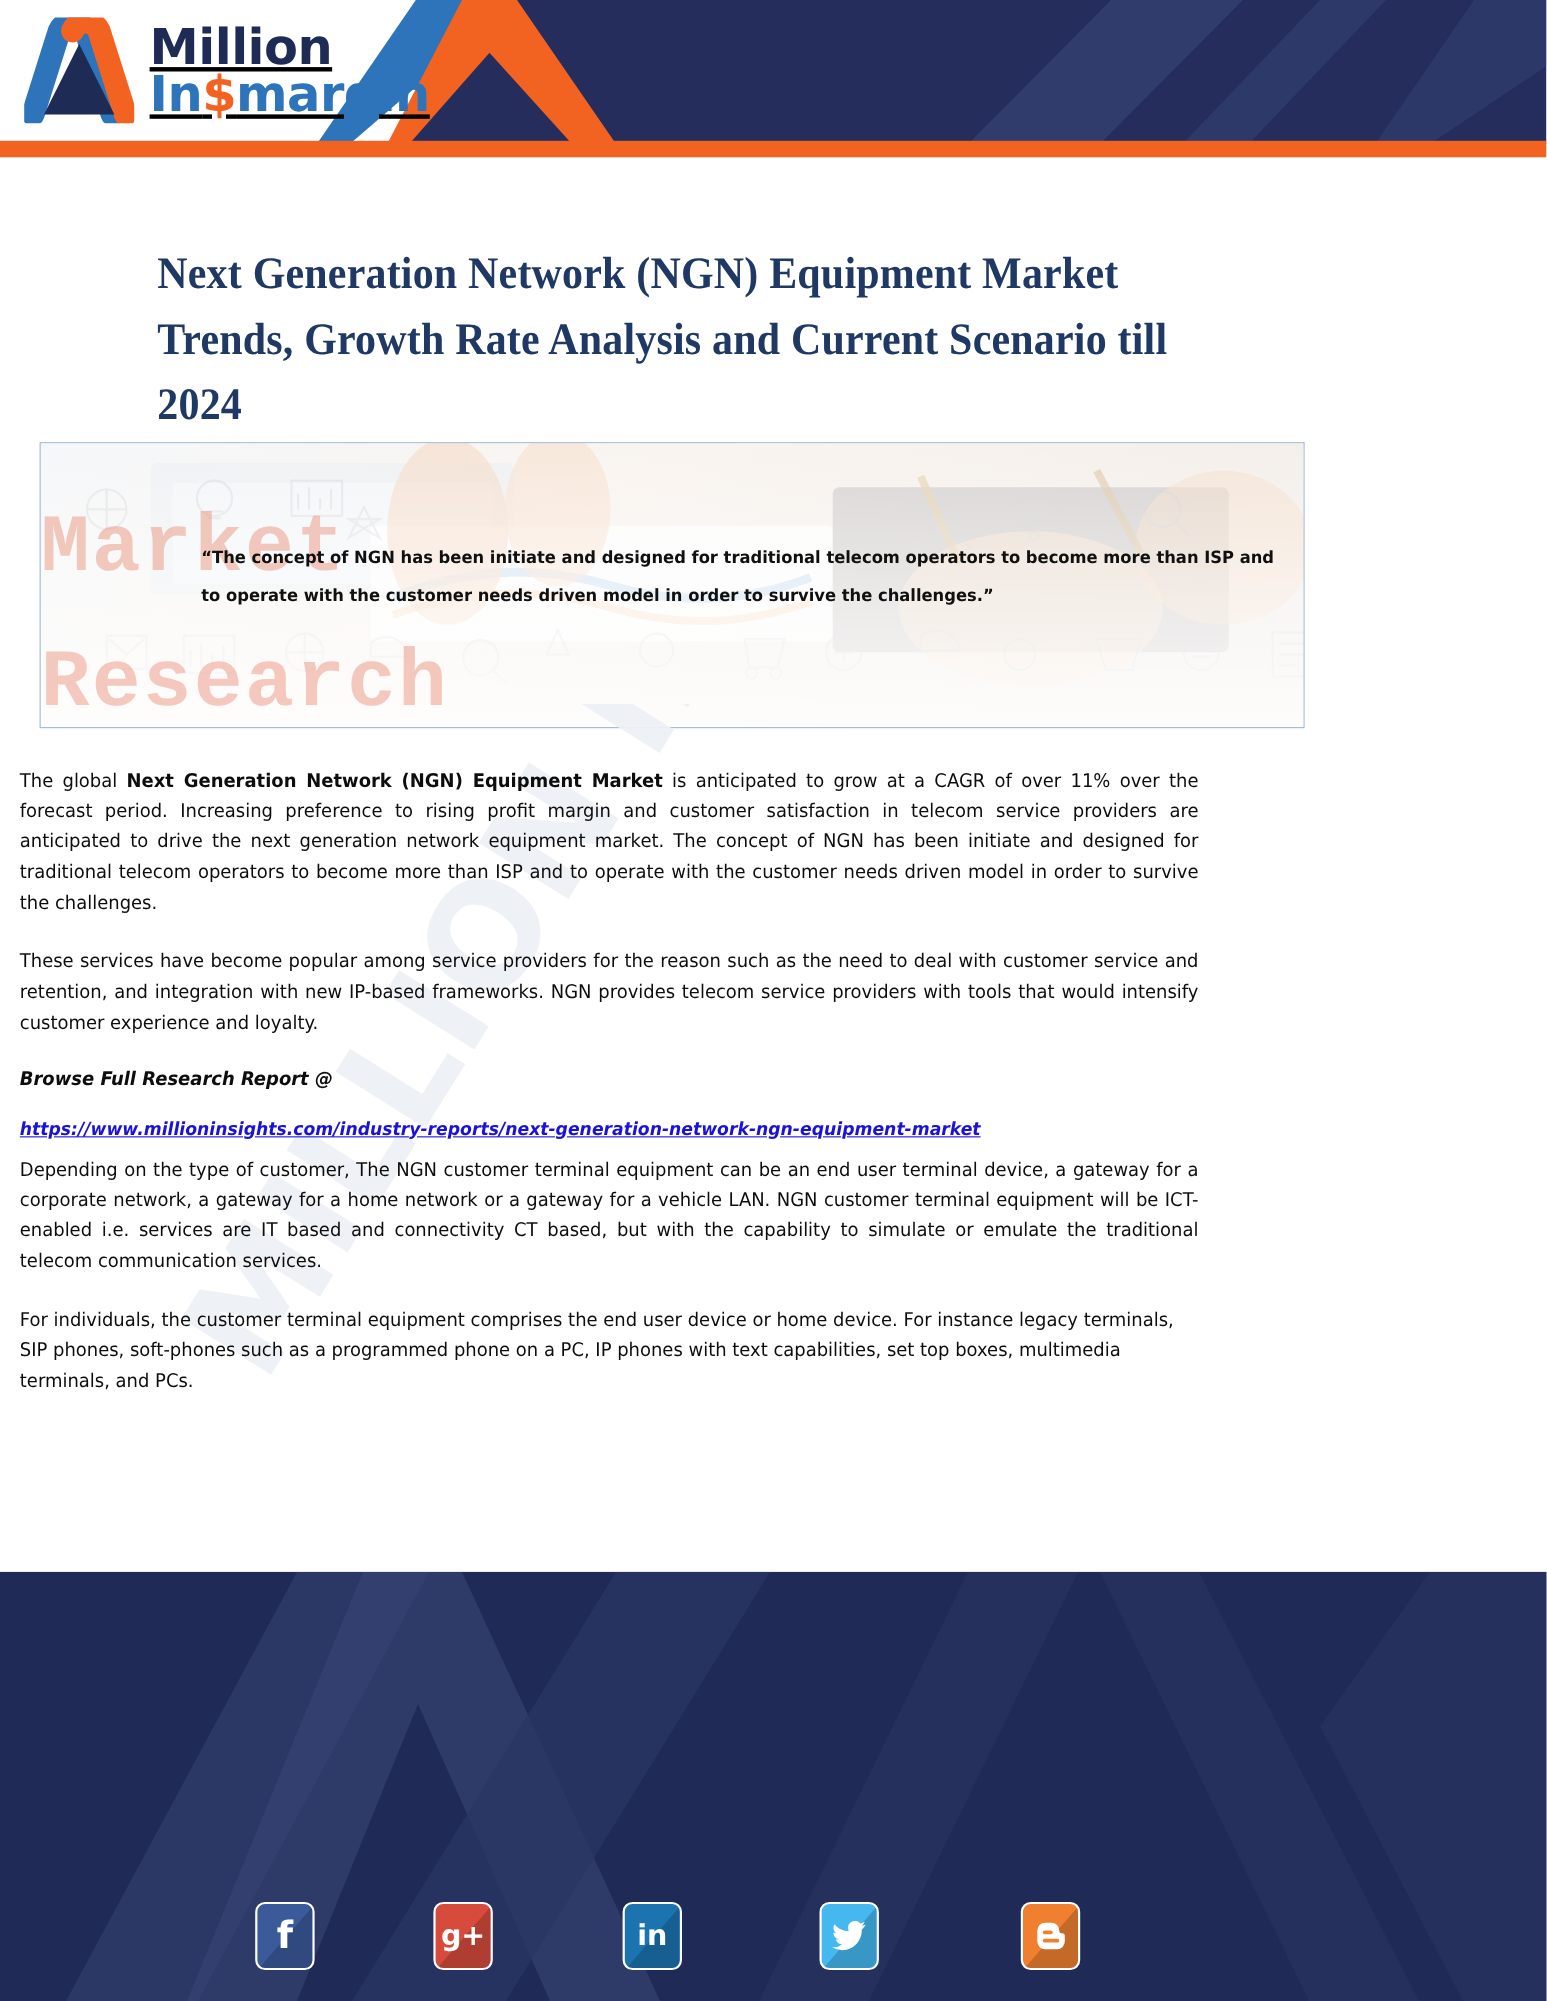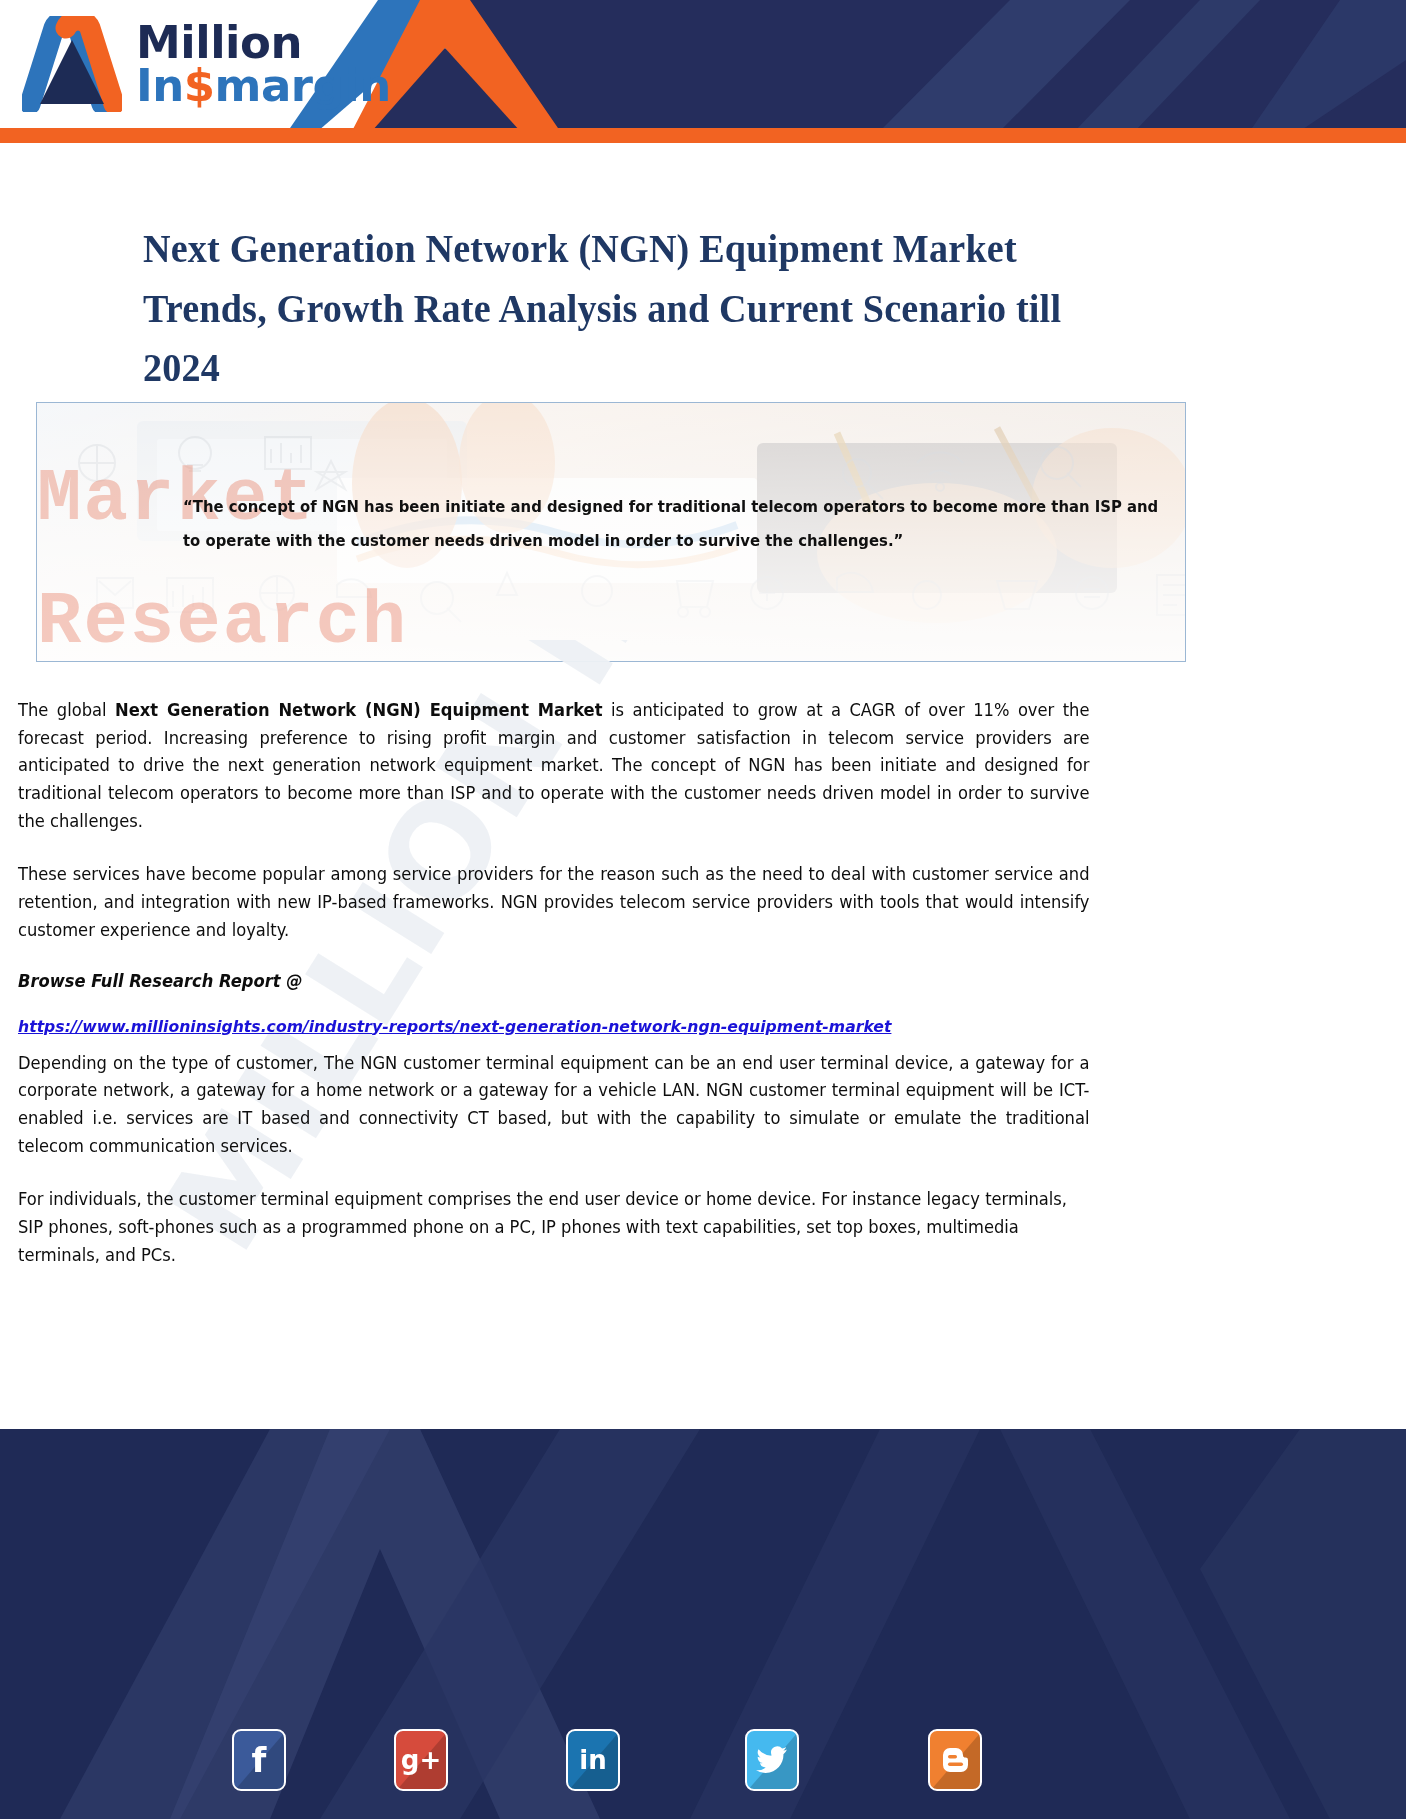--- a/index.html
+++ b/index.html
@@ -14,21 +14,21 @@
   .header{
     position:absolute;left:0;top:0;width:1406px;height:146px;
     background:#ffffff;overflow:hidden;
   }
   .header-art{position:absolute;left:0;top:0;width:1406px;height:146px;}
   .logo-wrap{
     position:absolute;left:22px;top:16px;
     display:flex;align-items:center;gap:14px;z-index:5;
   }
   .logo-mark{width:100px;height:96px;position:relative;}
-  .logo-text{line-height:0.96;}
+  .logo-text{line-height:0.96;text-decoration:underline;}
   .logo-l1{
     font-family:"DejaVu Sans", sans-serif;
     font-size:45px;font-weight:700;color:#1d2b55;letter-spacing:-0.5px;
   }
   .logo-l2{
     font-family:"DejaVu Sans", sans-serif;
     font-size:45px;font-weight:700;color:#2d74bb;letter-spacing:-0.5px;
   }
   .logo-l2 .dollar{color:#f26322;}
   .header-orange-bar{

